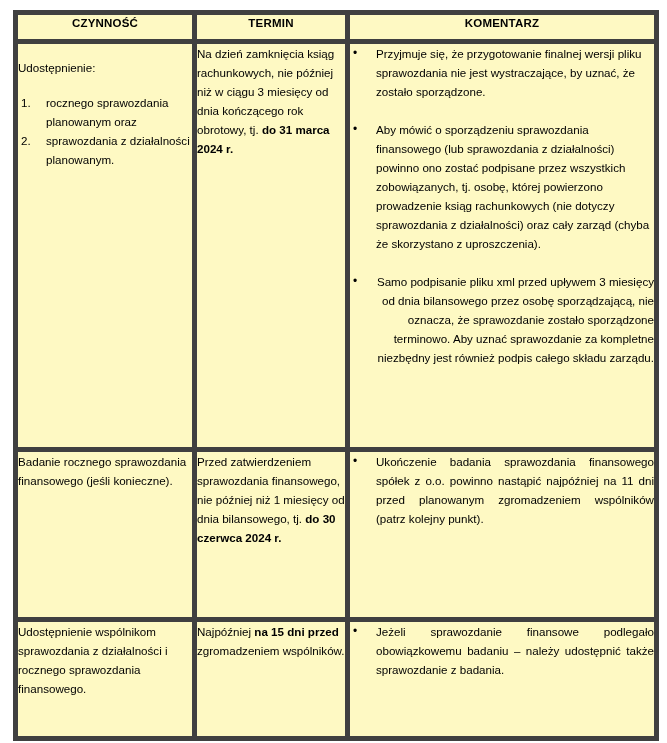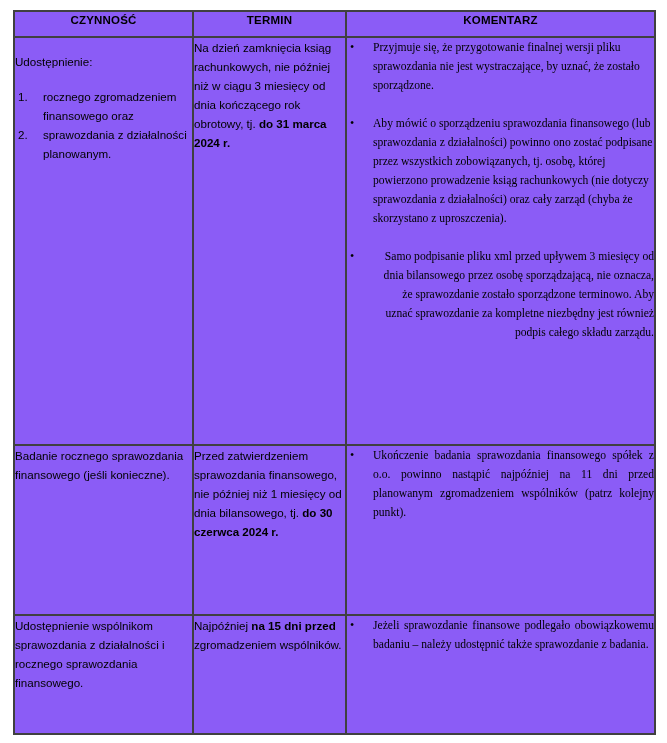--- a/index.html
+++ b/index.html
@@ -28,24 +28,24 @@
     left: 13px;
     top: 10px;
     width: 641px;
     border-collapse: collapse;
     table-layout: fixed;
     background: #ffffff;
   }
 
   table.doc-table td,
   table.doc-table th {
-    border: 2px solid #404040;
+    border: 5px solid #404040;
     vertical-align: top;
     padding: 0;
-    background: #8b5cf6;
+    background: #fef9c3;
   }
 
   
   col.c-act { width: 179px; }
   col.c-term { width: 153px; }
   col.c-comment { width: 309px; }
 
   thead th {
     text-align: center;
     font-weight: bold;
@@ -98,21 +98,20 @@
   
   ul.bullets {
     margin: 0;
     padding: 0;
     list-style: none;
   }
   ul.bullets > li {
     position: relative;
     padding-left: 26px;
     margin: 0 0 19px 0;
-    font-family: Liberation Serif, serif;
   }
   ul.bullets > li:last-child {
     margin-bottom: 0;
     text-align: right;
   }
   ul.bullets > li::before {
     content: "\2022";
     position: absolute;
     left: 3px;
     top: -1px;
@@ -153,21 +152,21 @@
         <th>KOMENTARZ</th>
       </tr>
     </thead>
 
     <tbody>
 
       <tr class="row1 row-tall">
         <td class="cell cell-act">
           <p class="para">Udostępnienie:</p>
           <ol class="num-list">
-            <li>rocznego zgromadzeniem finansowego oraz</li>
+            <li>rocznego sprawozdania planowanym oraz</li>
             <li>sprawozdania z działalności planowanym.</li>
           </ol>
         </td>
         <td class="cell cell-term">
           <p class="para"><span>Na dzień zamknięcia ksiąg rachunkowych, nie później niż w ciągu 3 miesięcy od dnia kończącego rok obrotowy, tj. </span><b class="bold">do 31 marca 2024 r.</b></p>
         </td>
         <td class="cell cell-comment">
           <ul class="bullets">
             <li>Przyjmuje się, że przygotowanie finalnej wersji pliku sprawozdania nie jest wystraczające, by uznać, że zostało sporządzone.</li>
             <li>Aby mówić o sporządzeniu sprawozdania finansowego (lub sprawozdania z działalności) powinno ono zostać podpisane przez wszystkich zobowiązanych, tj. osobę, której powierzono prowadzenie ksiąg rachunkowych (nie dotyczy sprawozdania z działalności) oraz cały zarząd (chyba że skorzystano z uproszczenia).</li>

